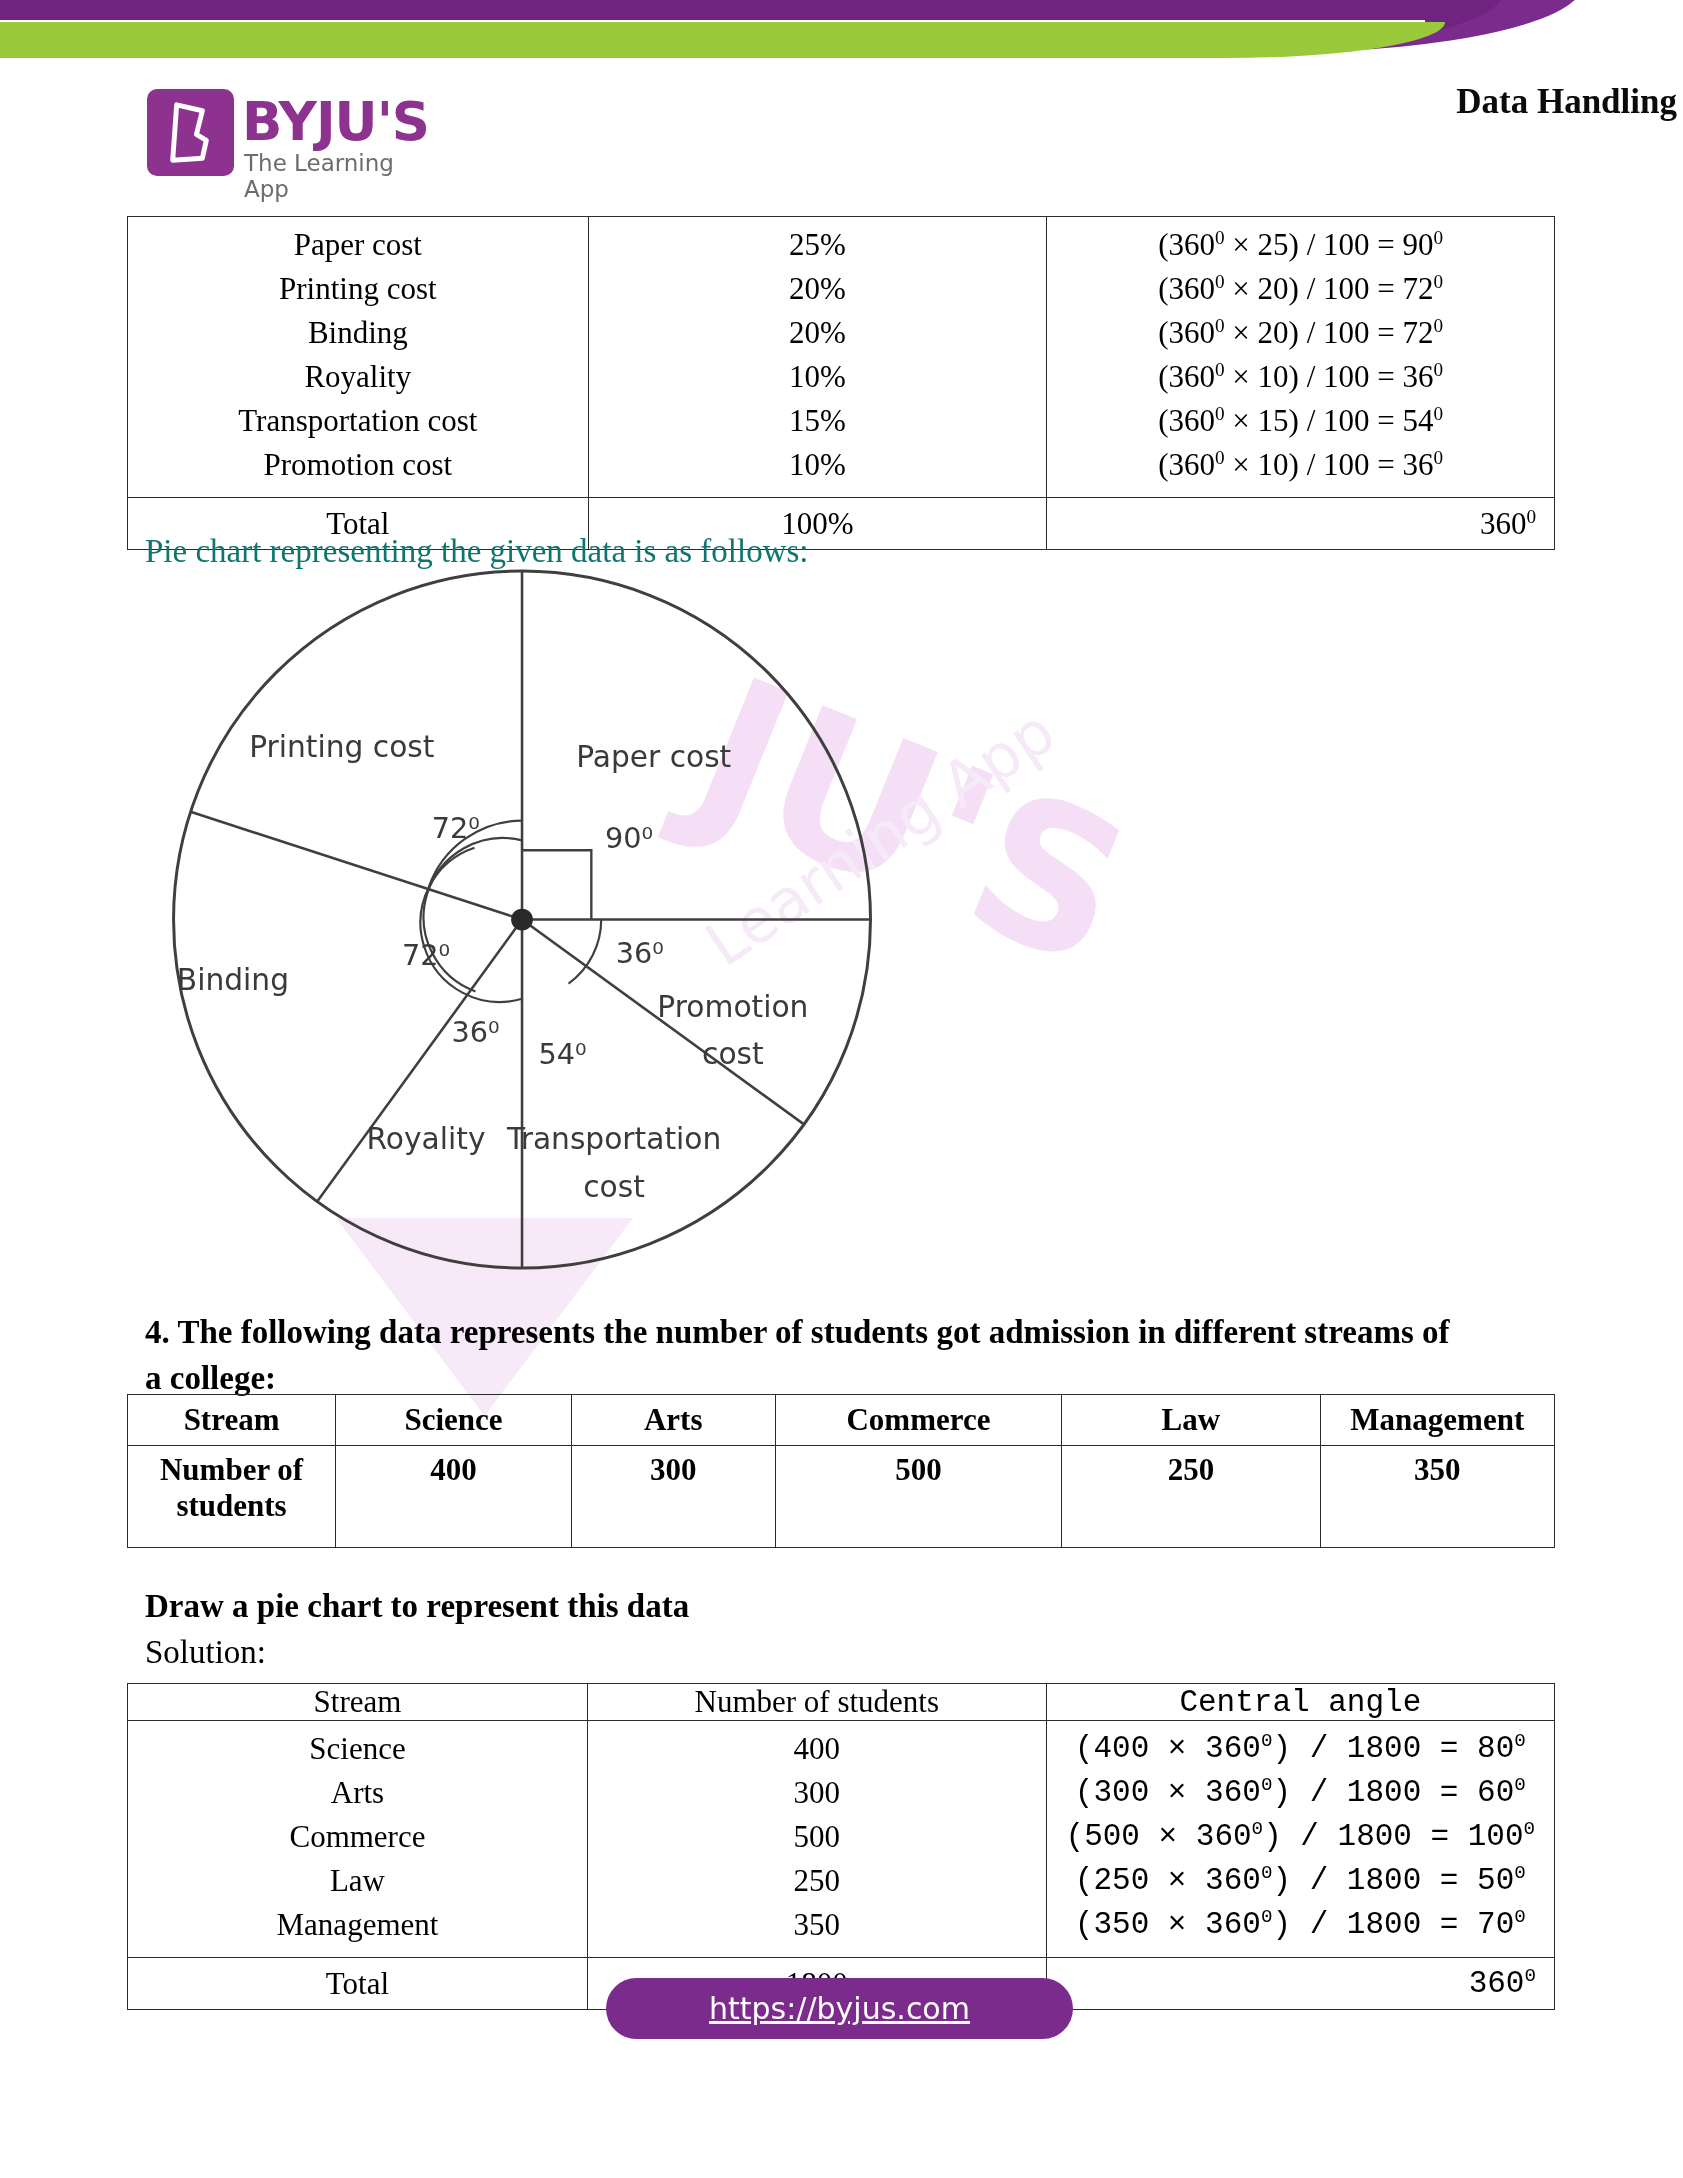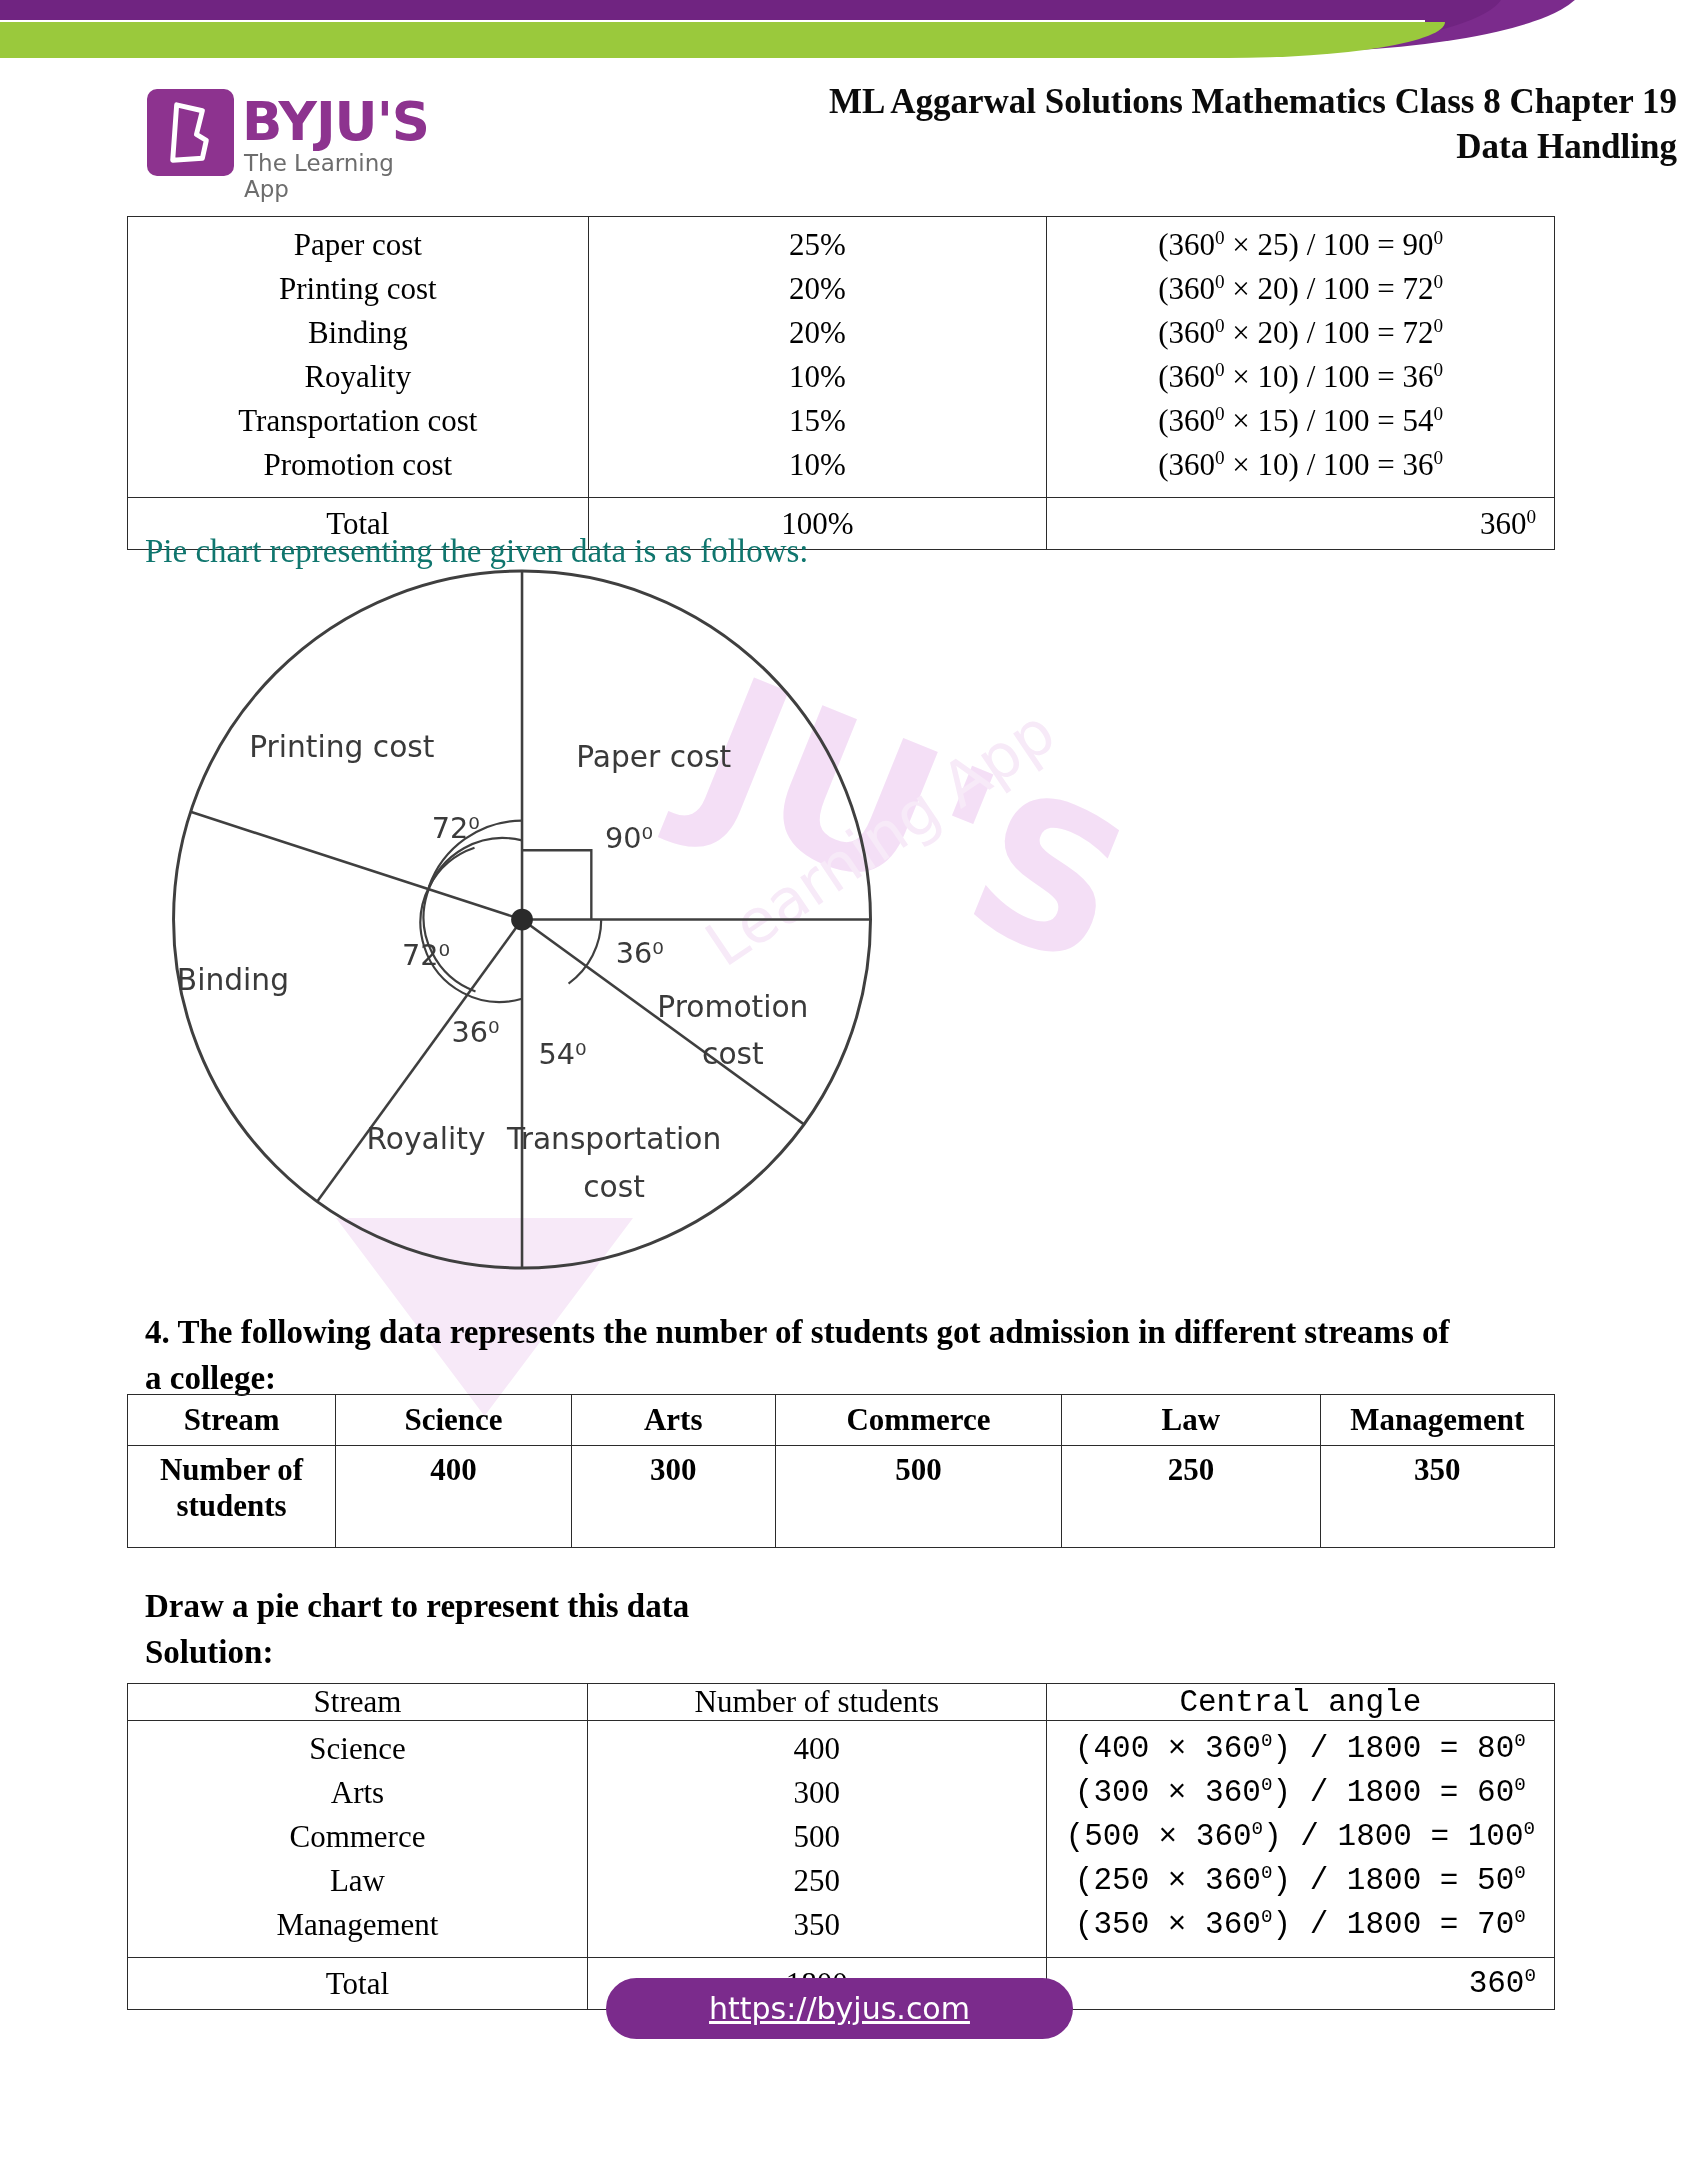--- a/index.html
+++ b/index.html
@@ -153,21 +153,21 @@
   #table2 .tallcell{height:95px;vertical-align:middle;}
   #table2 .tallcell.top{vertical-align:top;padding-top:6px;}
 
   
   #drawline{
     position:absolute;left:145px;top:1588px;
     font-family:"Liberation Serif", serif;font-weight:bold;font-size:33px;color:#000;
   }
   #solline{
     position:absolute;left:145px;top:1634px;
-    font-family:"Liberation Serif", serif;font-weight:bold;font-size:33px;color:#000;
+    font-family:"Liberation Serif", serif;font-weight:normal;font-size:33px;color:#000;
   }
 
   
   #table3{left:127px;top:1683px;width:1428px;font-size:31px;}
   #table3 td.d1{width:465px;}
   #table3 td.d2{width:465px;}
   #table3 td.d3{width:497px;font-family:Liberation Mono, monospace;}
   #table3 .stackcell{padding:6px 0 10px 0;}
   #table3 .stackcell div{line-height:44px;}
   #table3 .totalrow td{height:51px;}
@@ -199,21 +199,20 @@
     <div id="logo-mark">
       <svg width="87" height="87" viewBox="0 0 88 88" aria-hidden="true">
         <path d="M30 16 L56 22 L50 46 L60 52 L56 70 L26 72 Z" fill="none" stroke="#ffffff" stroke-width="5" stroke-linejoin="round"></path>
       </svg>
     </div>
     <div id="logo-word">BYJU'S</div>
     <div id="logo-tag">The Learning App</div>
   </div>
 
   <div id="title-block">
-    <div>ML Aggarwal Solutions Mathematics Class 8 Chapter 19</div>
     <div>Data Handling</div>
   </div>
 </div>
 
 <table class="doc-table" id="table1">
   <tbody>
       <tr>
     <td class="c1 stackcell">
       <div>Paper cost</div>
       <div>Printing cost</div>

